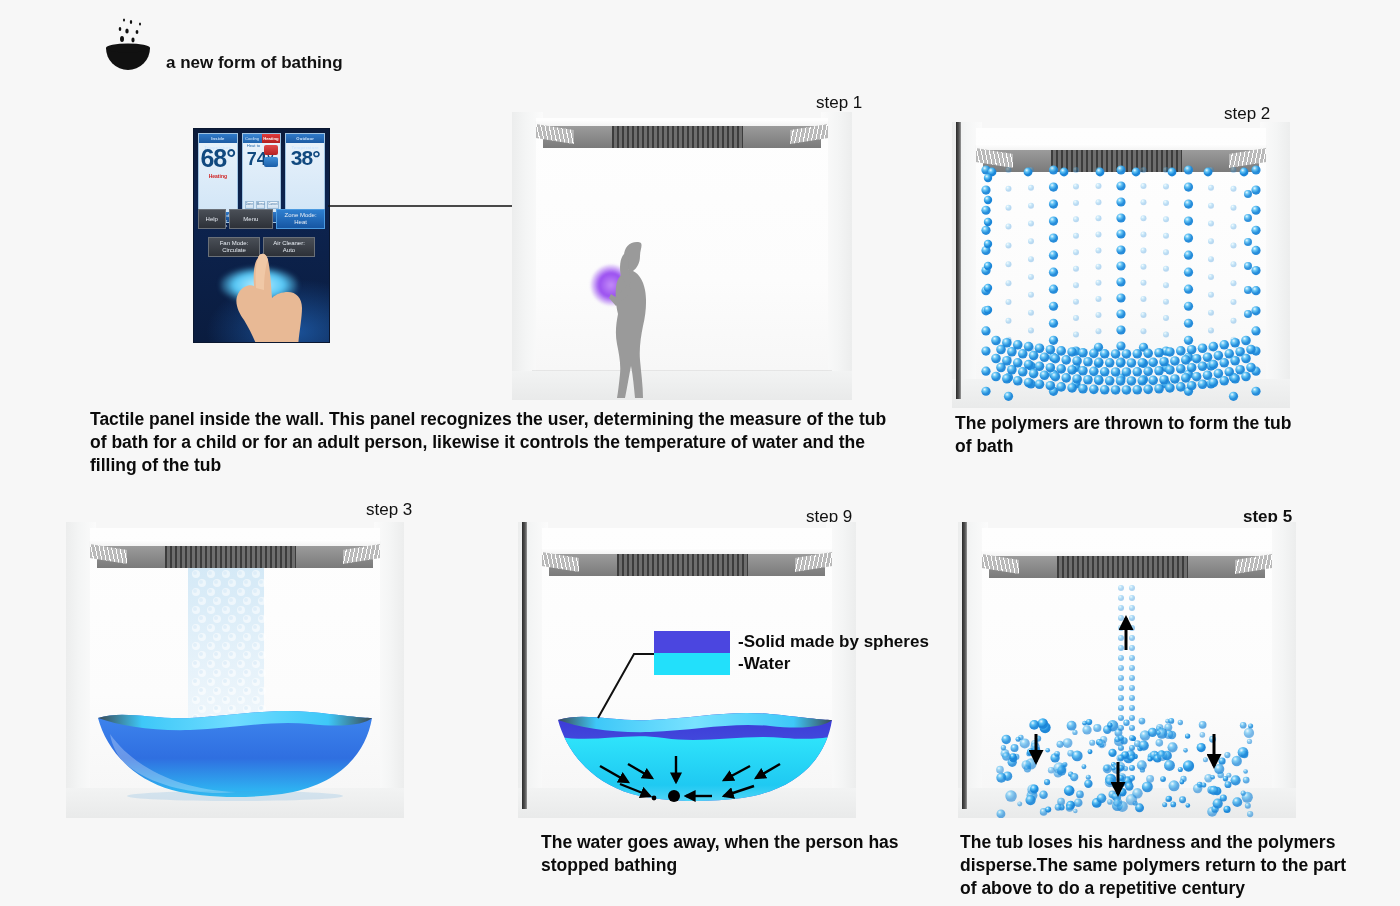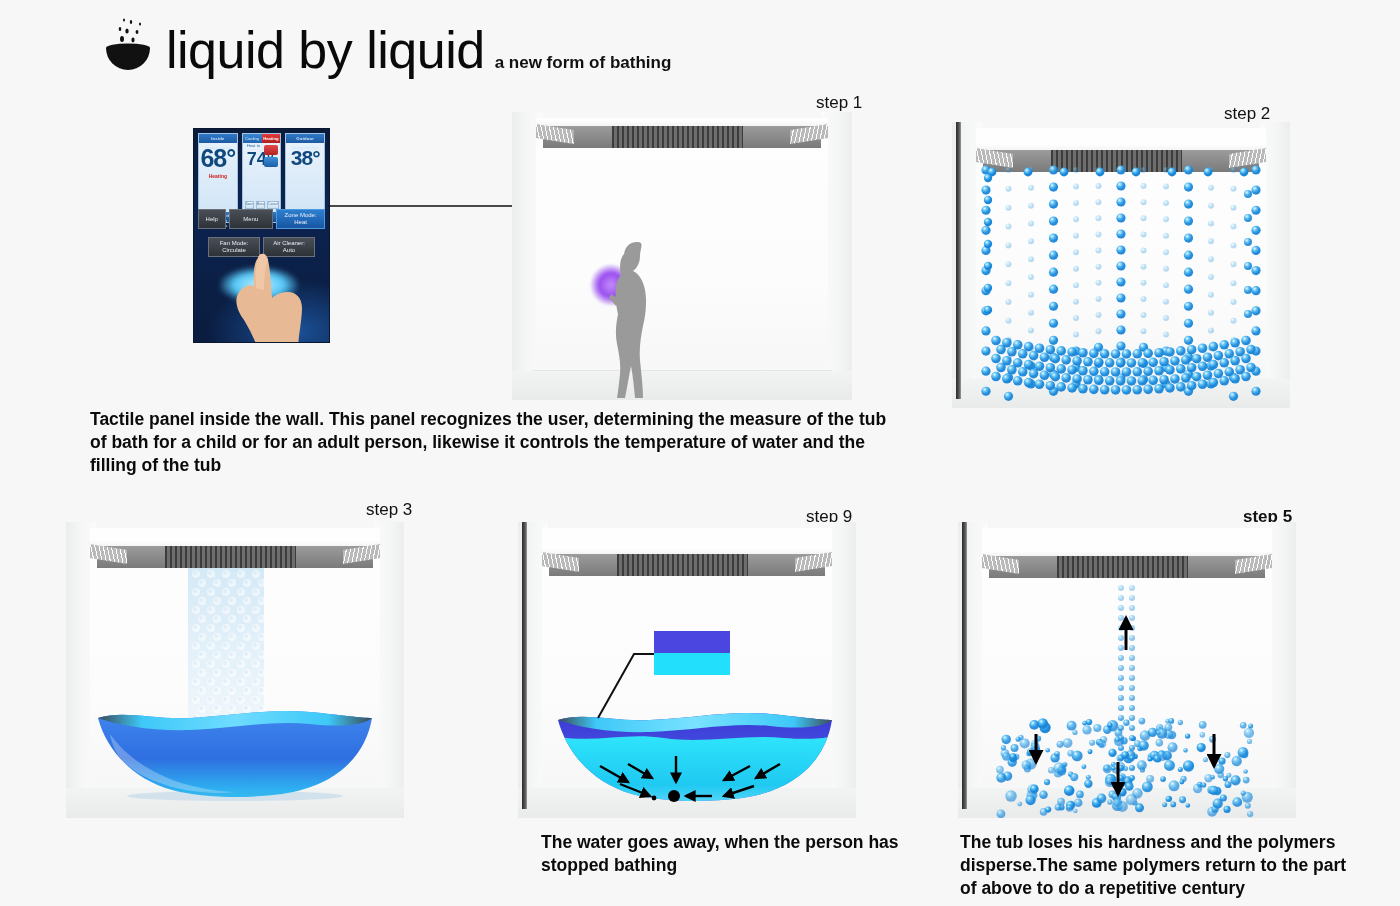--- a/index.html
+++ b/index.html
@@ -113,21 +113,20 @@
           <ellipse cx="33" cy="26" rx="1.6" ry="2.4"></ellipse>
           <ellipse cx="27" cy="17" rx="1.7" ry="2.6"></ellipse>
           <ellipse cx="37" cy="18" rx="1.4" ry="2.1"></ellipse>
           <ellipse cx="20" cy="15" rx="1.3" ry="2"></ellipse>
           <ellipse cx="31" cy="8" rx="1.2" ry="1.9"></ellipse>
           <ellipse cx="24" cy="6" rx="1" ry="1.6"></ellipse>
           <ellipse cx="40" cy="10" rx="1" ry="1.5"></ellipse>
         </g>
       </svg>
     </div>
-    <div class="title-main">liquid by liquid</div>
     <div class="title-sub">a new form of bathing</div>
   </div>
 
   <div class="step-label" style="left:816px;top:93px;">step 1</div>
   <div class="step-label" style="left:1224px;top:104px;">step 2</div>
   <div class="step-label" style="left:366px;top:500px;">step 3</div>
   <div class="step-label" style="left:806px;top:507px;">step 9</div>
   <div class="step-label" style="left:1243px;top:507px;font-weight:bold;">step 5</div>
 
   <div class="panel">
@@ -870,20 +869,24 @@
         <polyline points="80,196 116,132 140,132" fill="none" stroke="#111" stroke-width="2"></polyline>
       </svg>
     </div>
   </div>
 
   <div class="legend" style="left:654px;top:631px;">
     <div class="swatches">
       <div class="sw" style="background:#4b46e0;"></div>
       <div class="sw" style="background:#22e0fb;"></div>
     </div>
+    <div class="texts">
+      <div class="lt">-Solid made by spheres</div>
+      <div class="lt">-Water</div>
+    </div>
   </div>
 
   <div class="box" style="left:958px;top:522px;width:338px;height:296px;">
     <div class="room">
       <div class="wall-left"></div>
       <div class="wall-right"></div>
       <div class="wall-back"></div>
       <div class="floor"></div>
       <div class="dark-jamb"></div>
       <div class="ceiling" style="top:28px;">
@@ -1160,16 +1163,17 @@
           <path d="M168 128 L168 96" marker-end="url(#ah5)"></path>
           <path d="M78 212 L78 240" marker-end="url(#ah5)"></path>
           <path d="M160 240 L160 272" marker-end="url(#ah5)"></path>
           <path d="M256 212 L256 244" marker-end="url(#ah5)"></path>
         </g>
       </svg>
     </div>
   </div>
 
   <div class="caption" style="left:90px;top:408px;width:800px;">Tactile panel inside the wall. This panel recognizes the user, determining the measure of the tub of bath for a child or for an adult person, likewise it controls the temperature of water and the filling of the tub</div>
+  <div class="caption" style="left:955px;top:412px;width:350px;">The polymers are thrown to form the tub of bath</div>
   <div class="caption" style="left:529px;top:831px;width:370px;margin-left:12px;">The water goes away, when the person has stopped bathing</div>
   <div class="caption" style="left:960px;top:831px;width:400px;">The tub loses his hardness and the polymers disperse.The same polymers return to the part of above to do a repetitive century</div>
 
 </div>
 
 </body></html>

